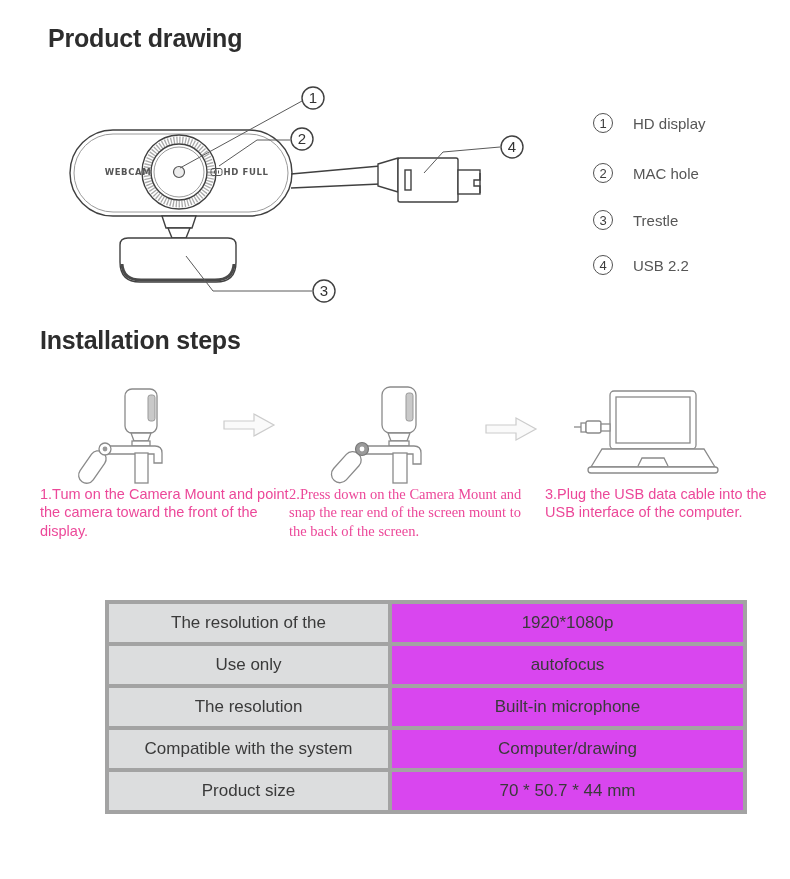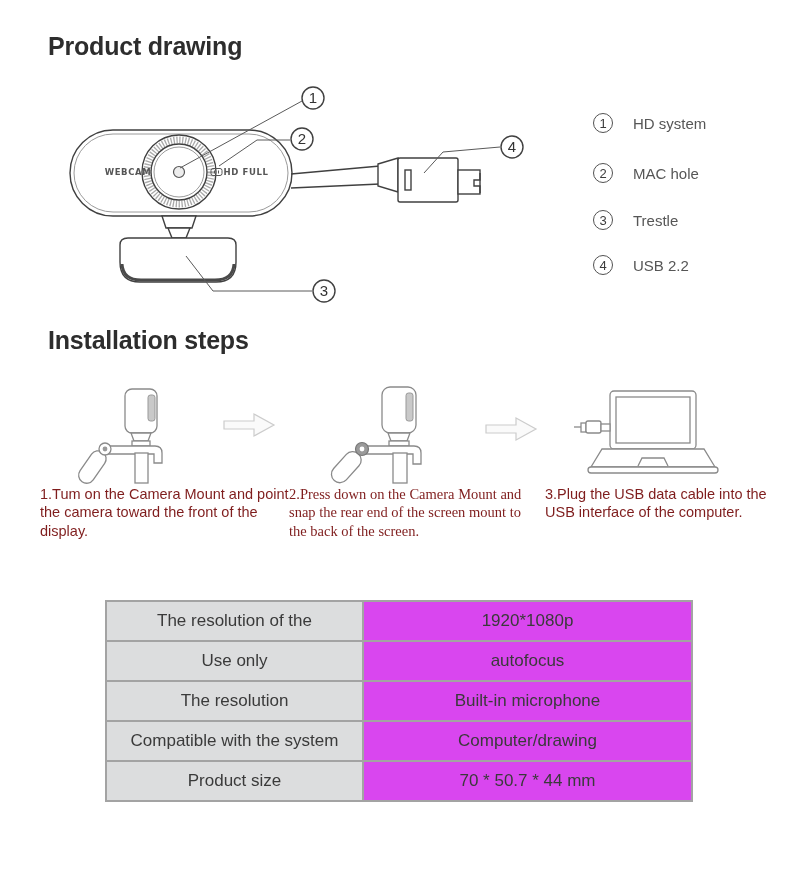--- a/index.html
+++ b/index.html
@@ -1,42 +1,42 @@
 <!DOCTYPE html>
 <html><head>
 <meta charset="utf-8">
 <style>
   html,body{margin:0;padding:0;background:#fff;}
   body{width:790px;height:879px;position:relative;font-family:"Liberation Sans","DejaVu Sans",sans-serif;overflow:hidden;}
   .abs{position:absolute;}
   h1.sec-title{font-size:25px;font-weight:700;color:#2d2d2d;margin:0;letter-spacing:-0.2px;}
-  #title-product{left:48px;top:32px;}
-  #title-install{left:48px;top:326px;}
+  #title-product{left:48px;top:24px;}
+  #title-install{left:40px;top:326px;}
 
   
   #legend{left:593px;top:113px;width:180px;height:175px;}
   .legend-row{position:absolute;left:0;display:flex;align-items:center;gap:20px;}
   .legend-row:nth-child(1){top:0;}
   .legend-row:nth-child(2){top:50px;}
   .legend-row:nth-child(3){top:97px;}
   .legend-row:nth-child(4){top:142px;}
   .circ-num{width:20px;height:20px;border:1.6px solid #525252;border-radius:50%;
     display:flex;align-items:center;justify-content:center;font-size:13px;color:#3c3c3c;box-sizing:border-box;}
   .legend-label{font-size:15px;color:#565656;}
 
   
-  .step-text{position:absolute;font-size:14.5px;line-height:1.26;color:#7f1d1d;}
+  .step-text{position:absolute;font-size:14.5px;line-height:1.26;color:#ec4899;}
   #step1-text{left:40px;top:485px;width:252px;}
   #step2-text{left:289px;top:485px;width:250px;font-family:Liberation Serif, serif;}
   #step3-text{left:545px;top:485px;width:246px;}
 
   
   #spec-table{position:absolute;left:105px;top:600px;border-collapse:collapse;}
-  #spec-table td{border:2px solid #a3a3a3;height:38px;text-align:center;
-    font-size:17px;color:#3a3a3a;padding:0 6px;}
+  #spec-table td{border:4px solid #a3a3a3;height:38px;text-align:center;
+    font-size:17px;color:#3a3a3a;padding:0 18px;}
   #spec-table td.c-label{width:243px;background:#dcddde;}
   #spec-table td.c-value{width:315px;background:#d946ef;}
 
   svg{position:absolute;overflow:visible;}
   .ln{stroke:#404040;stroke-width:1.4;fill:none;}
   .lnw{stroke:#404040;stroke-width:1.4;fill:#fff;}
   .thin{stroke:#9a9a9a;stroke-width:1;fill:none;}
   .gray{stroke:#8a8a8a;stroke-width:1.3;fill:#fff;}
   .callout-line{stroke:#5a5a5a;stroke-width:1;fill:none;}
   .svg-num{font-size:15px;fill:#333;text-anchor:middle;font-family:"Liberation Sans",sans-serif;}
@@ -112,21 +112,21 @@
   <g>
     <path class="callout-line" d="M394,91 L413,70 L470,65"></path>
     <circle class="lnw" cx="482" cy="65" r="11"></circle>
     <text class="svg-num" x="482" y="70">4</text>
   </g>
 </svg>
 
 <div class="abs" id="legend">
   <div class="legend-row">
     <span class="circ-num">1</span>
-    <span class="legend-label">HD system</span>
+    <span class="legend-label">HD display</span>
   </div>
   <div class="legend-row">
     <span class="circ-num">2</span>
     <span class="legend-label">MAC hole</span>
   </div>
   <div class="legend-row">
     <span class="circ-num">3</span>
     <span class="legend-label">Trestle</span>
   </div>
   <div class="legend-row">

